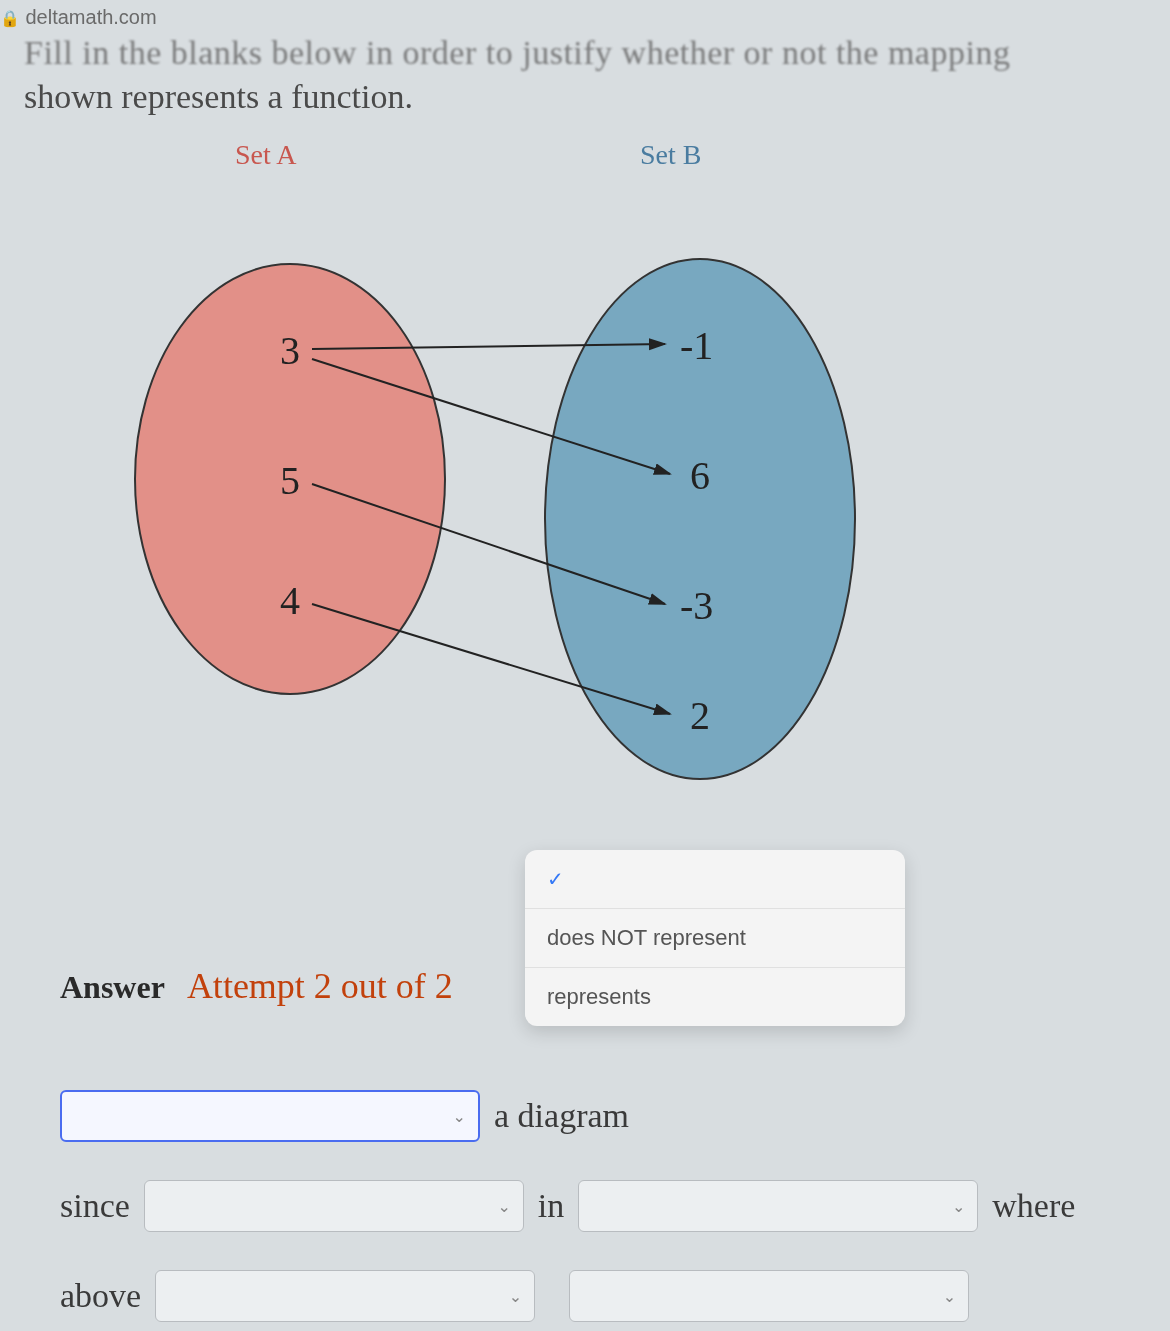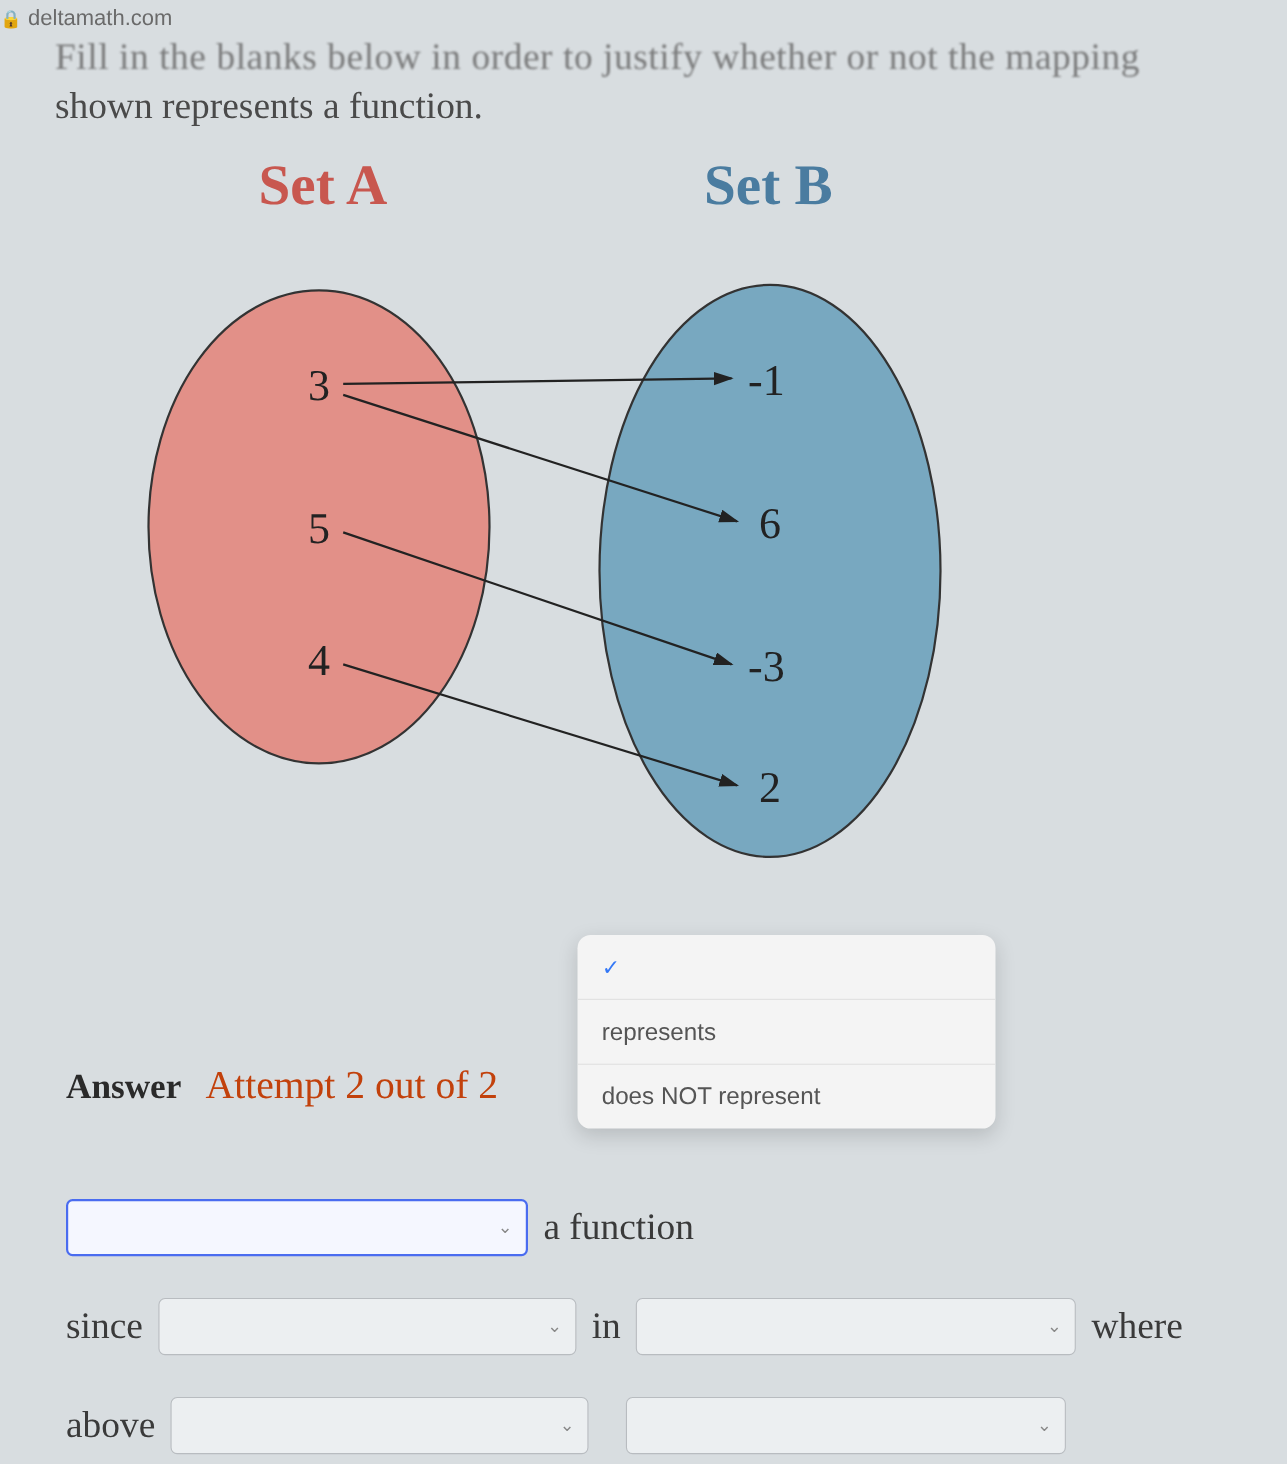--- a/index.html
+++ b/index.html
@@ -16,38 +16,38 @@
     text-align: left;
     font-family: -apple-system, Helvetica, Arial, sans-serif;
     font-size: 20px;
     color: #6a6a6a;
     padding: 6px 0 2px 0;
   }
   .lock { font-size: 16px; }
   .prompt {
     font-size: 34px;
     color: #4a4a4a;
-    padding: 0 30px 0 50px;
+    padding: 0 30px 0 24px;
     line-height: 1.3;
     filter: blur(0.6px);
   }
   .prompt .cut {
     color: #6a6a6a;
     letter-spacing: 0.5px;
   }
   .diagram-wrap {
     position: relative;
     width: 100%;
     height: 720px;
     margin-top: 10px;
   }
   .set-label {
     position: absolute;
-    font-size: 52px;
-    font-weight: 700;
+    font-size: 28px;
+    font-weight: 400;
     top: 10px;
   }
   .set-a-label { left: 235px; color: #c8574f; }
   .set-b-label { left: 640px; color: #4a7ca0; text-align: right; }
   .dropdown-pop {
     position: absolute;
     left: 525px;
     top: 850px;
     width: 380px;
     background: #f4f4f4;
@@ -155,34 +155,34 @@
     <line x1="312" y1="230" x2="670" y2="345" stroke="#222" stroke-width="2" marker-end="url(#arrow)"></line>
     <line x1="312" y1="355" x2="665" y2="475" stroke="#222" stroke-width="2" marker-end="url(#arrow)"></line>
     <line x1="312" y1="475" x2="670" y2="585" stroke="#222" stroke-width="2" marker-end="url(#arrow)"></line>
   </svg>
 </div>
 
 <div class="dropdown-pop">
   <div class="opt">
     <span class="check">✓</span>
   </div>
+  <div class="opt">does NOT represent</div>
   <div class="opt">represents</div>
-  <div class="opt">does NOT represent</div>
 </div>
 
 <div class="answer-line">
   <span class="bold">Answer</span>
   <span class="attempt">Attempt 2 out of 2</span>
 </div>
 
 <div class="sentence s1">
   <span class="blank active" style="width:420px;">
     <span class="chev">⌄</span>
   </span>
-  <span>a function</span>
+  <span>a diagram</span>
 </div>
 
 <div class="sentence s2">
   <span>since</span>
   <span class="blank" style="width:380px;">
     <span class="chev">⌄</span>
   </span>
   <span>in</span>
   <span class="blank" style="width:400px;">
     <span class="chev">⌄</span>

